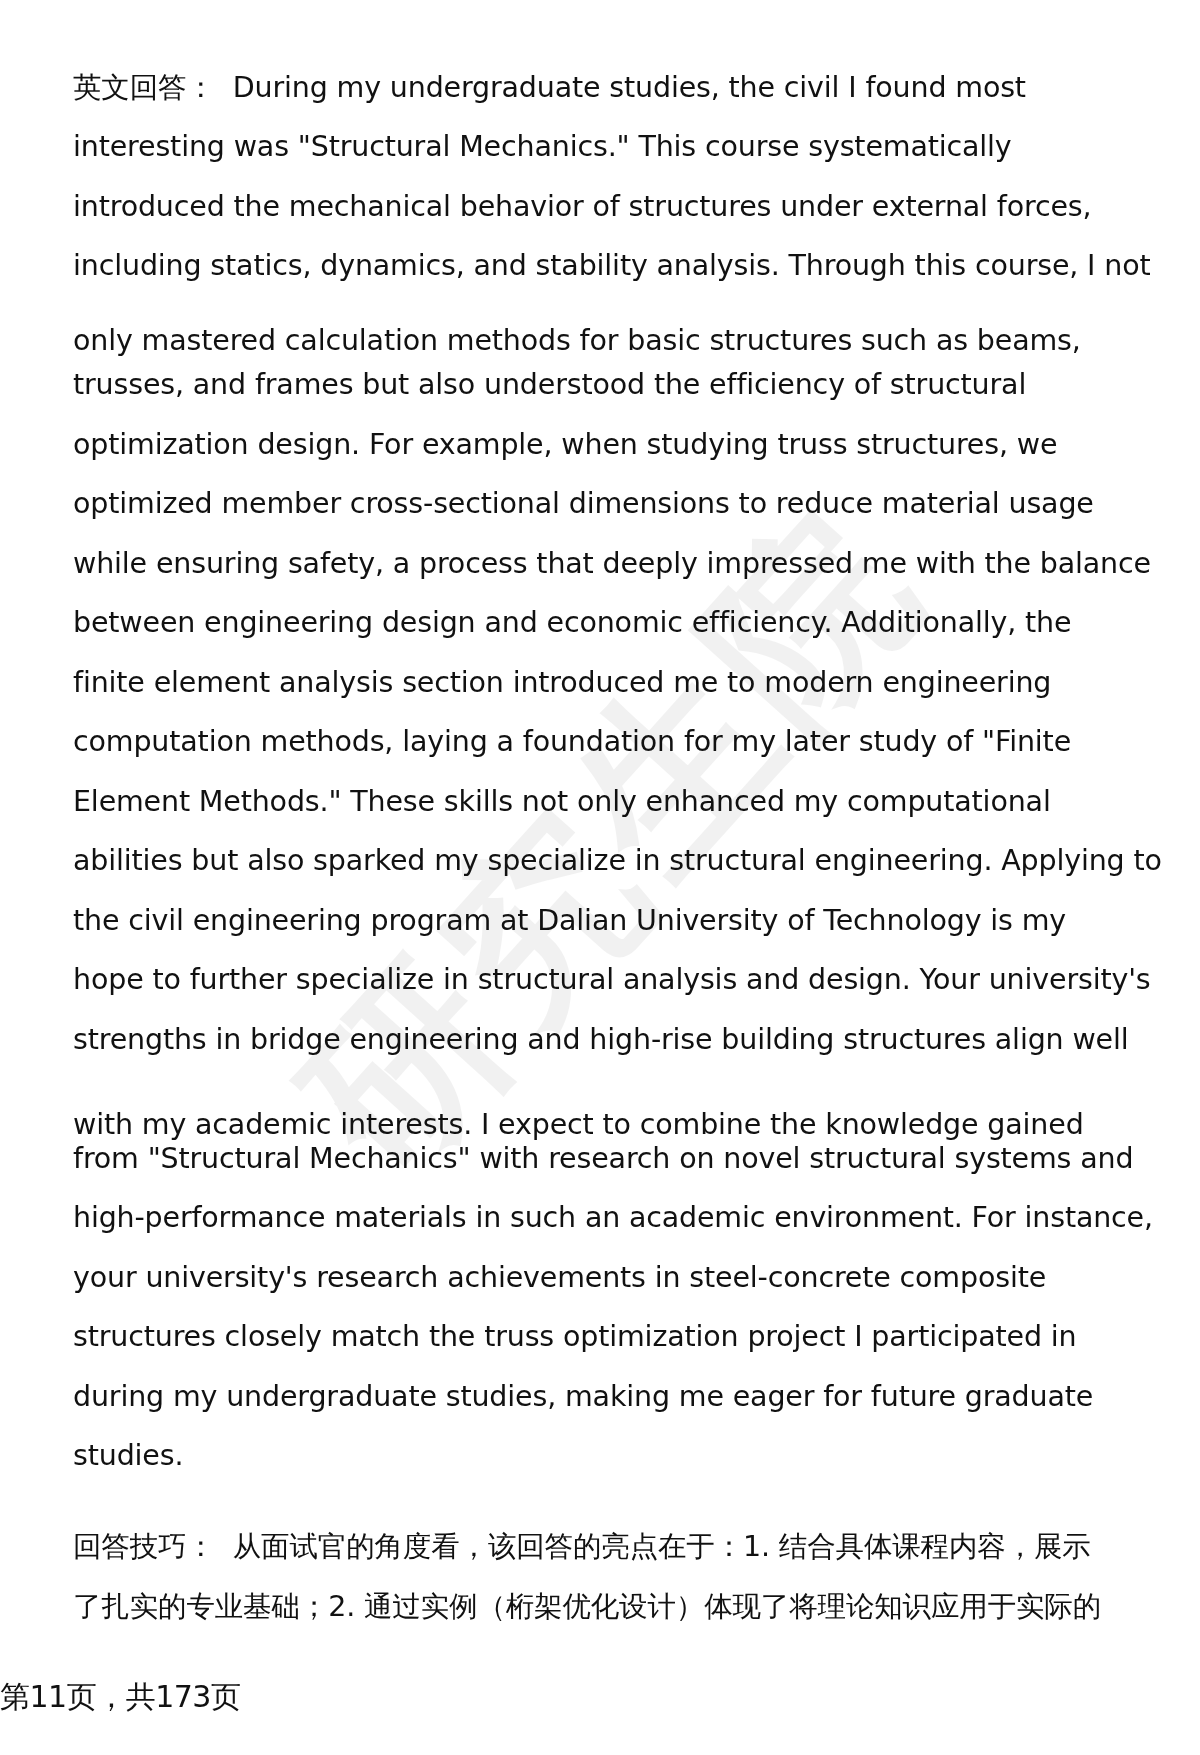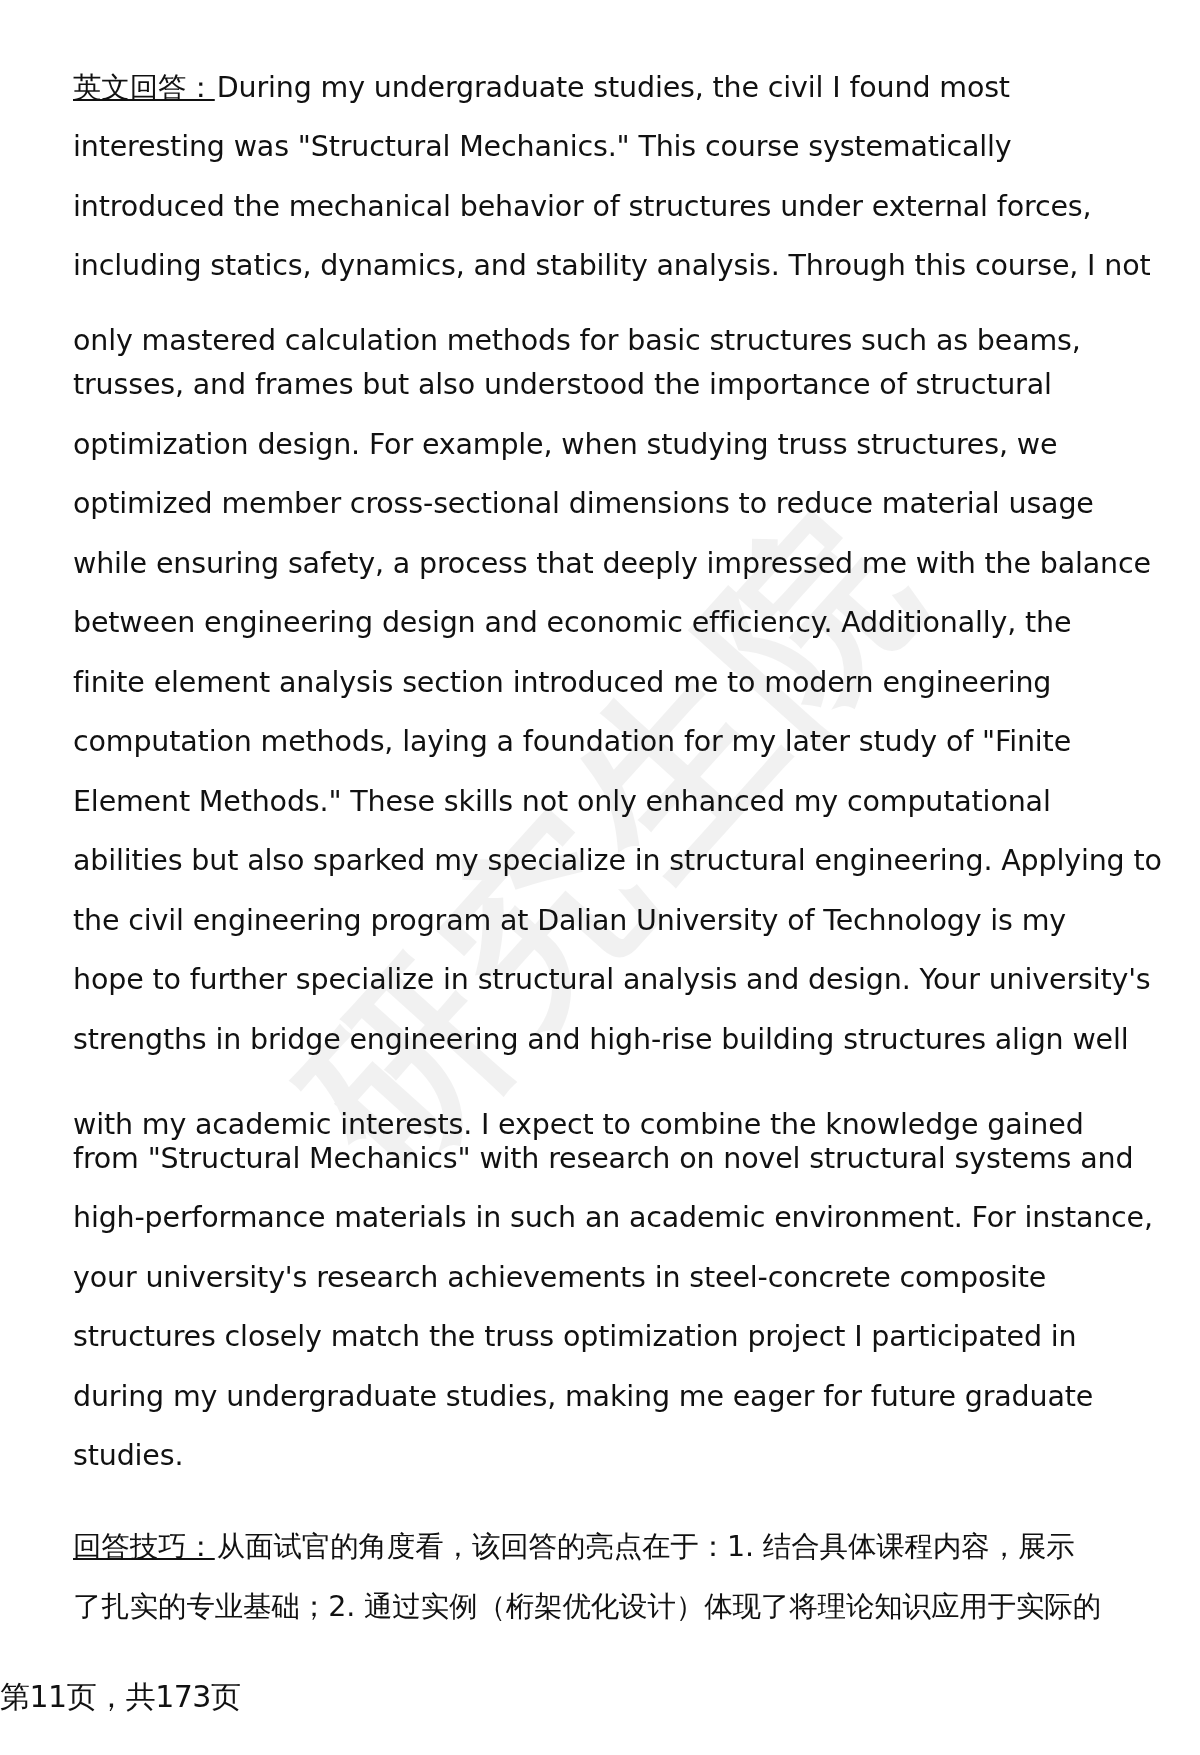--- a/index.html
+++ b/index.html
@@ -40,22 +40,21 @@
     }
     .line {
       position: absolute;
       left: 73px;
       font-size: 28.5px;
       line-height: 40px;
       white-space: nowrap;
       letter-spacing: -0.15px;
     }
     .label {
-      margin-right: 2px;
-      text-decoration: underline;
+      margin-right: 18px;
     }
     .footer {
       position: absolute;
       left: 0;
       width: 1200px;
       top: 1677px;
       font-size: 30px;
       line-height: 40px;
       letter-spacing: -0.5px;
     }
@@ -67,21 +66,21 @@
 
 <div class="page">
 
   <div class="line" style="top:68px">
     <span class="label">英文回答：</span><span>During my undergraduate studies, the civil I found most</span>
   </div>
   <div class="line" style="top:127px">interesting was "Structural Mechanics." This course systematically</div>
   <div class="line" style="top:187px">introduced the mechanical behavior of structures under external forces,</div>
   <div class="line" style="top:246px">including statics, dynamics, and stability analysis. Through this course, I not</div>
   <div class="line" style="top:321px">only mastered calculation methods for basic structures such as beams,</div>
-  <div class="line" style="top:365px">trusses, and frames but also understood the importance of structural</div>
+  <div class="line" style="top:365px">trusses, and frames but also understood the efficiency of structural</div>
   <div class="line" style="top:425px">optimization design. For example, when studying truss structures, we</div>
   <div class="line" style="top:484px">optimized member cross-sectional dimensions to reduce material usage</div>
   <div class="line" style="top:544px">while ensuring safety, a process that deeply impressed me with the balance</div>
   <div class="line" style="top:603px">between engineering design and economic efficiency. Additionally, the</div>
   <div class="line" style="top:663px">finite element analysis section introduced me to modern engineering</div>
   <div class="line" style="top:722px">computation methods, laying a foundation for my later study of "Finite</div>
   <div class="line" style="top:782px">Element Methods." These skills not only enhanced my computational</div>
   <div class="line" style="top:841px">abilities but also sparked my specialize in structural engineering. Applying to</div>
   <div class="line" style="top:901px">the civil engineering program at Dalian University of Technology is my</div>
   <div class="line" style="top:960px">hope to further specialize in structural analysis and design. Your university's</div>

